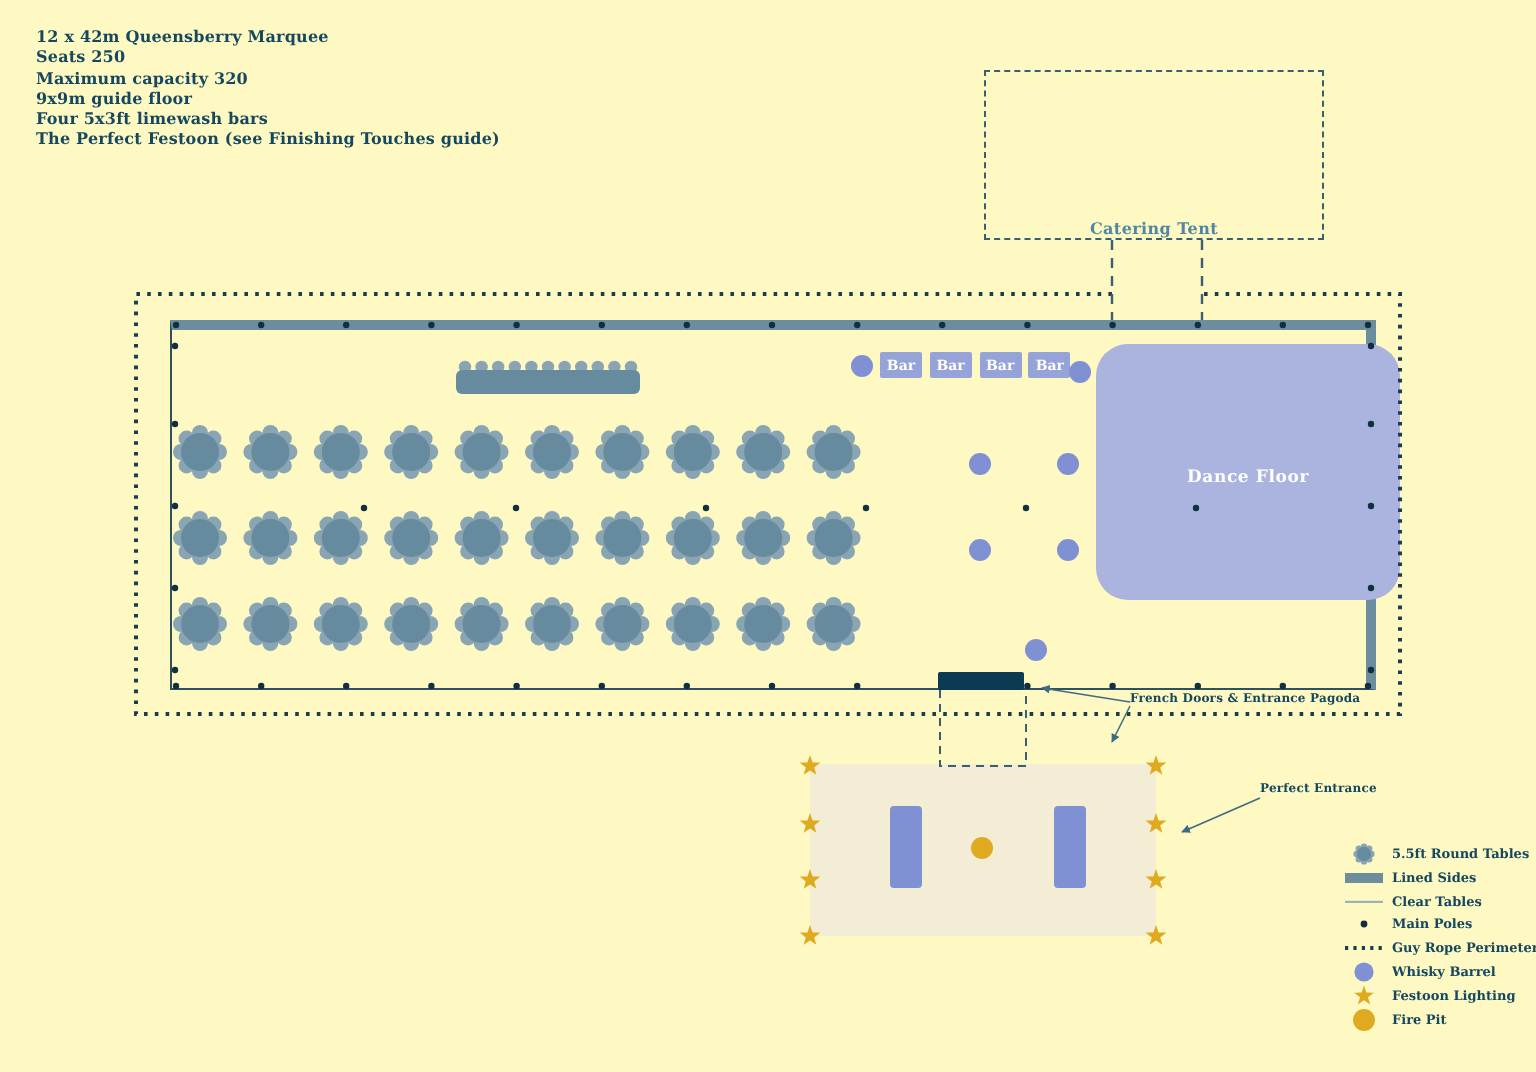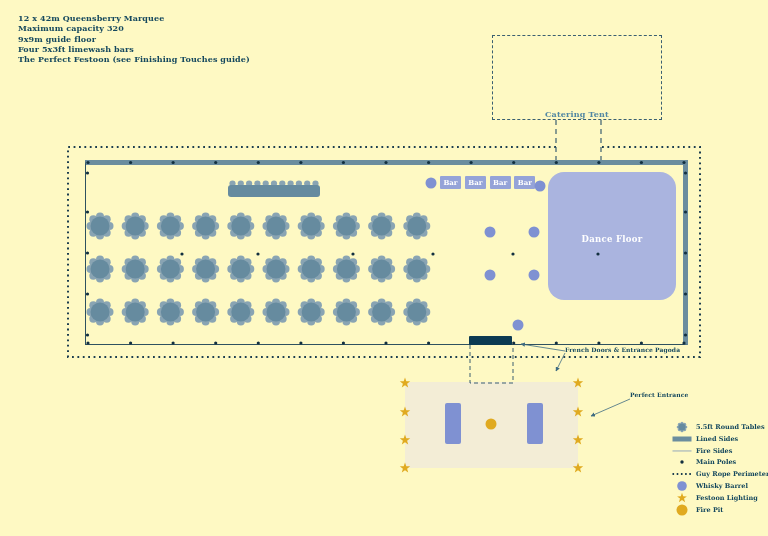--- a/index.html
+++ b/index.html
@@ -21,33 +21,34 @@
   .legend-icon { width:24px; height:12px; display:flex; align-items:center; justify-content:center; }
   .legend-label { color:var(--ink); font-weight:bold; font-size:6.5px; white-space:nowrap; margin-left:2px; }
   #overlay { position:absolute; left:0; top:0; pointer-events:none; }
 </style>
 </head>
 <body>
 
 <div id="stage">
   <div id="title-block">
       <div>12 x 42m Queensberry Marquee</div>
+      <div>Seats 250</div>
       <div>Maximum capacity 320</div>
       <div>9x9m guide floor</div>
       <div>Four 5x3ft limewash bars</div>
       <div>The Perfect Festoon (see Finishing Touches guide)</div>
     </div>
 
   <div id="catering" style="left: 492px; top: 35px; width: 170px; height: 85px;">
     <span>Catering Tent</span>
   </div>
 
   <div id="marquee" style="left: 85px; top: 160px; width: 603px; height: 185px;"></div>
 
-  <div id="dance-floor" style="left: 548px; top: 172px; width: 128px; height: 128px;">
+  <div id="dance-floor" style="left: 548px; top: 172px; width: 152px; height: 128px;">
     <span>Dance Floor</span>
   </div>
 
   <div id="french-doors" style="left: 469px; top: 336px; width: 43px; height: 9px;"></div>
   <div id="entrance" style="left: 405px; top: 382px; width: 173px; height: 86px;"></div>
   <div id="bars-layer">
       <div class="bar" style="line-height: 13px; left: 440px; top: 176px; width: 21px; height: 13px;">Bar</div>
       <div class="bar" style="line-height: 13px; left: 464.8px; top: 176px; width: 21px; height: 13px;">Bar</div>
       <div class="bar" style="line-height: 13px; left: 489.6px; top: 176px; width: 21px; height: 13px;">Bar</div>
       <div class="bar" style="line-height: 13px; left: 514.4px; top: 176px; width: 21px; height: 13px;">Bar</div>
@@ -82,21 +83,21 @@
           </svg>
         </span>
         <span class="legend-label">Lined Sides</span>
       </div>
       <div class="legend-row" style="top: 23.6px;">
         <span class="legend-icon">
           <svg width="22" height="12" viewBox="0 0 22 12">
             <rect x="1.5" y="5.4" width="19" height="1.1" fill="#9db0bc"></rect>
           </svg>
         </span>
-        <span class="legend-label">Fire Sides</span>
+        <span class="legend-label">Clear Tables</span>
       </div>
       <div class="legend-row" style="top: 35.4px;">
         <span class="legend-icon">
           <svg width="22" height="12" viewBox="0 0 22 12">
             <circle cx="11" cy="6" r="1.7" fill="#122f3f"></circle>
           </svg>
         </span>
         <span class="legend-label">Main Poles</span>
       </div>
       <div class="legend-row" style="top: 47.2px;">

